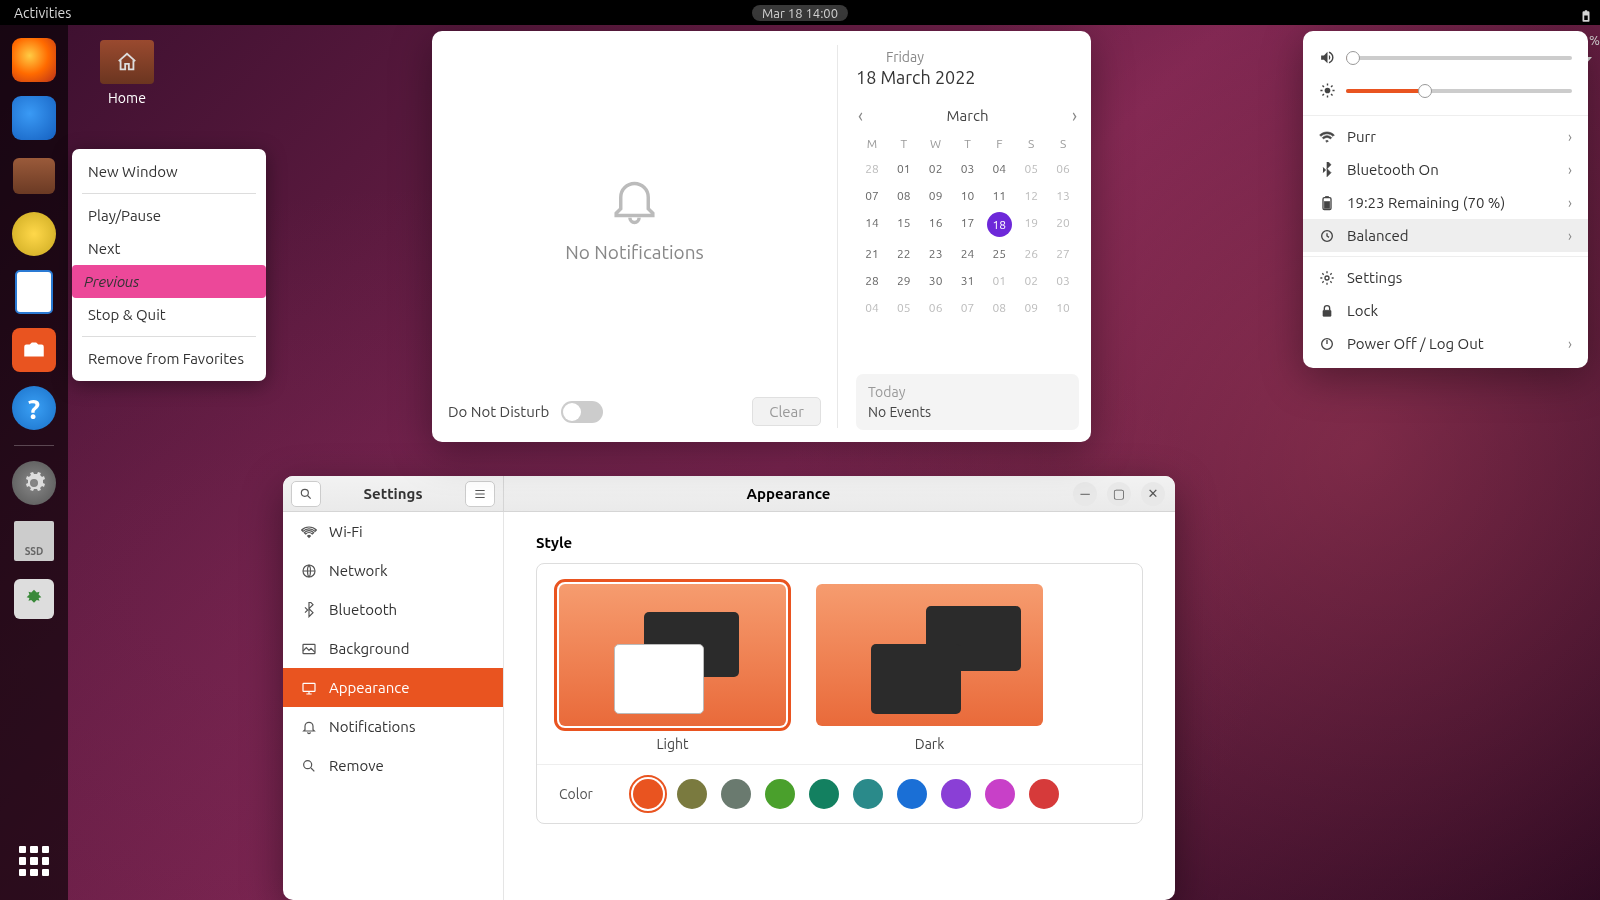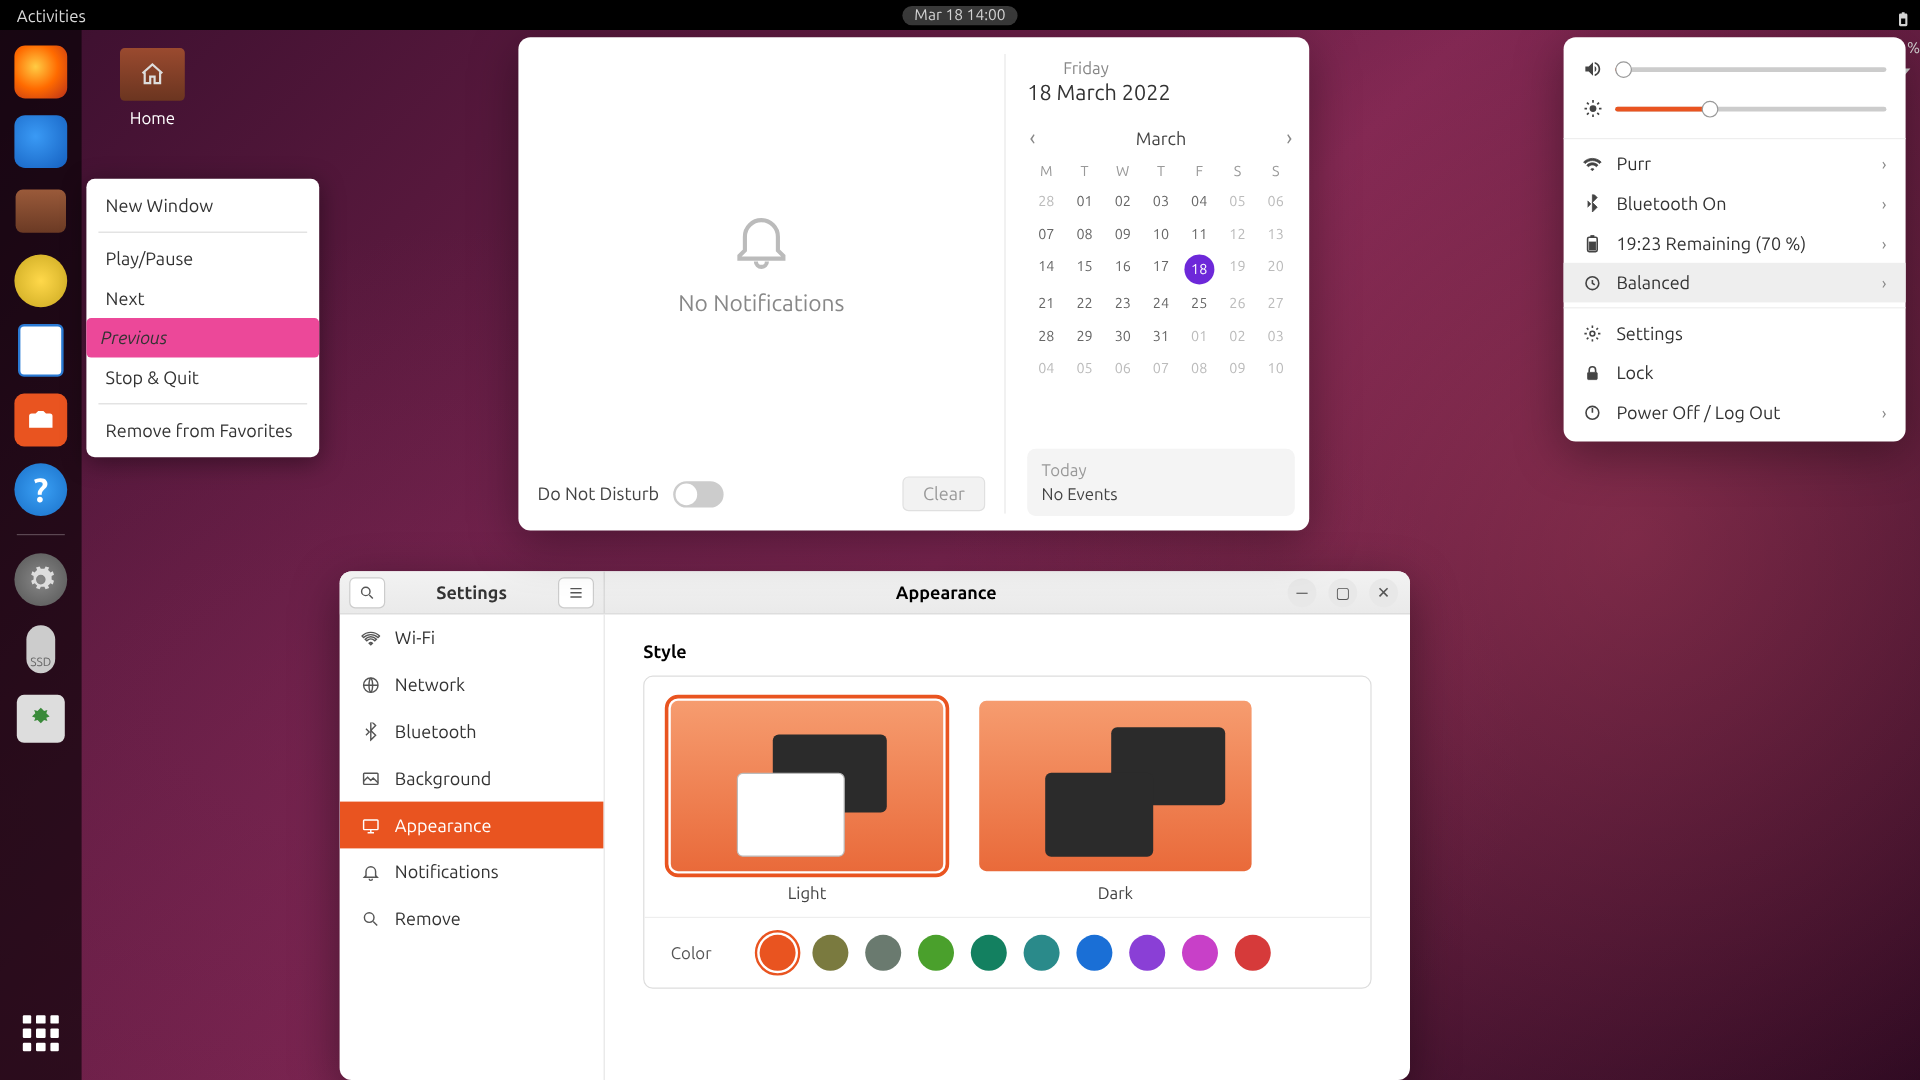--- a/index.html
+++ b/index.html
@@ -161,21 +161,21 @@
     </div>
   <div class="dock-sep"></div>
   <div class="dock-icon">
       <div class="ficon" style="background:radial-gradient(circle,#888,#555);border-radius:50%;display:flex;align-items:center;justify-content:center">
         <svg width="24" height="24" viewBox="0 0 24 24" fill="#ddd">
           <path d="M12 8a4 4 0 100 8 4 4 0 000-8zm9 4l2 1-1 3-2-1a8 8 0 01-2 2l1 2-3 1-1-2h-3l-1 2-3-1 1-2a8 8 0 01-2-2l-2 1-1-3 2-1v-3l-2-1 1-3 2 1a8 8 0 012-2l-1-2 3-1 1 2h3l1-2 3 1-1 2a8 8 0 012 2l2-1 1 3-2 1z"></path>
         </svg>
       </div>
     </div>
   <div class="dock-icon">
-      <div class="ficon" style="background:#ccc;border-radius:12px;width:24px;height:40px;display:flex;align-items:flex-end;justify-content:center;font-size:10px;color:#666;font-weight:normal;padding-bottom:4px">SSD</div>
+      <div class="ficon" style="background:#ccc;border-radius:2px;width:40px;height:40px;display:flex;align-items:flex-end;justify-content:center;font-size:10px;color:#666;font-weight:bold;padding-bottom:4px">SSD</div>
     </div>
   <div class="dock-icon">
       <div class="ficon" style="background:#ddd;border-radius:6px;width:40px;height:40px;display:flex;align-items:center;justify-content:center">
         <svg width="22" height="22" viewBox="0 0 24 24" fill="#3a8a3a">
           <path d="M12 2l3 3 3-1-1 3 3 3-3 1 1 3-3-1-3 3-3-3-3 1 1-3-3-1 3-3-1-3 3 1z"></path>
         </svg>
       </div>
     </div>
   <div class="dock-icon dock-apps">
       <div class="grid9">

